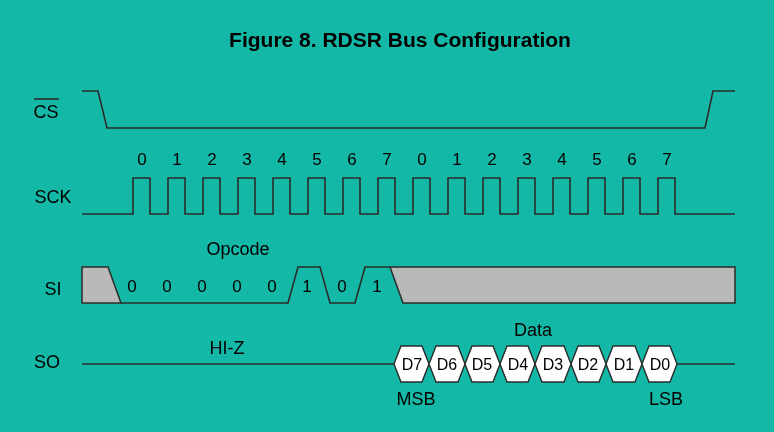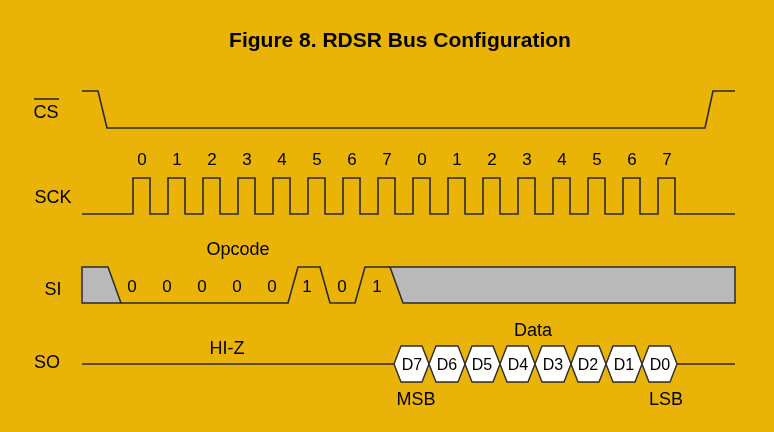--- a/index.html
+++ b/index.html
@@ -1,19 +1,19 @@
 <!DOCTYPE html>
 <html><head>
 <meta charset="utf-8">
 <style>
   html,body{margin:0;padding:0;background:#ffffff;}
   .figure{
     position:relative;
     width:774px;height:432px;
-    background:#eab308;
+    background:#14b8a6;
     font-family:"Liberation Sans", sans-serif;
   }
   svg{display:block;}
   text{
     fill:#000000;
     font-family:"Liberation Sans", sans-serif;
   }
   .title{font-size:21px;font-weight:bold;text-anchor:middle;}
   .sig{font-size:18px;text-anchor:middle;}
   .ann{font-size:18px;text-anchor:middle;}

